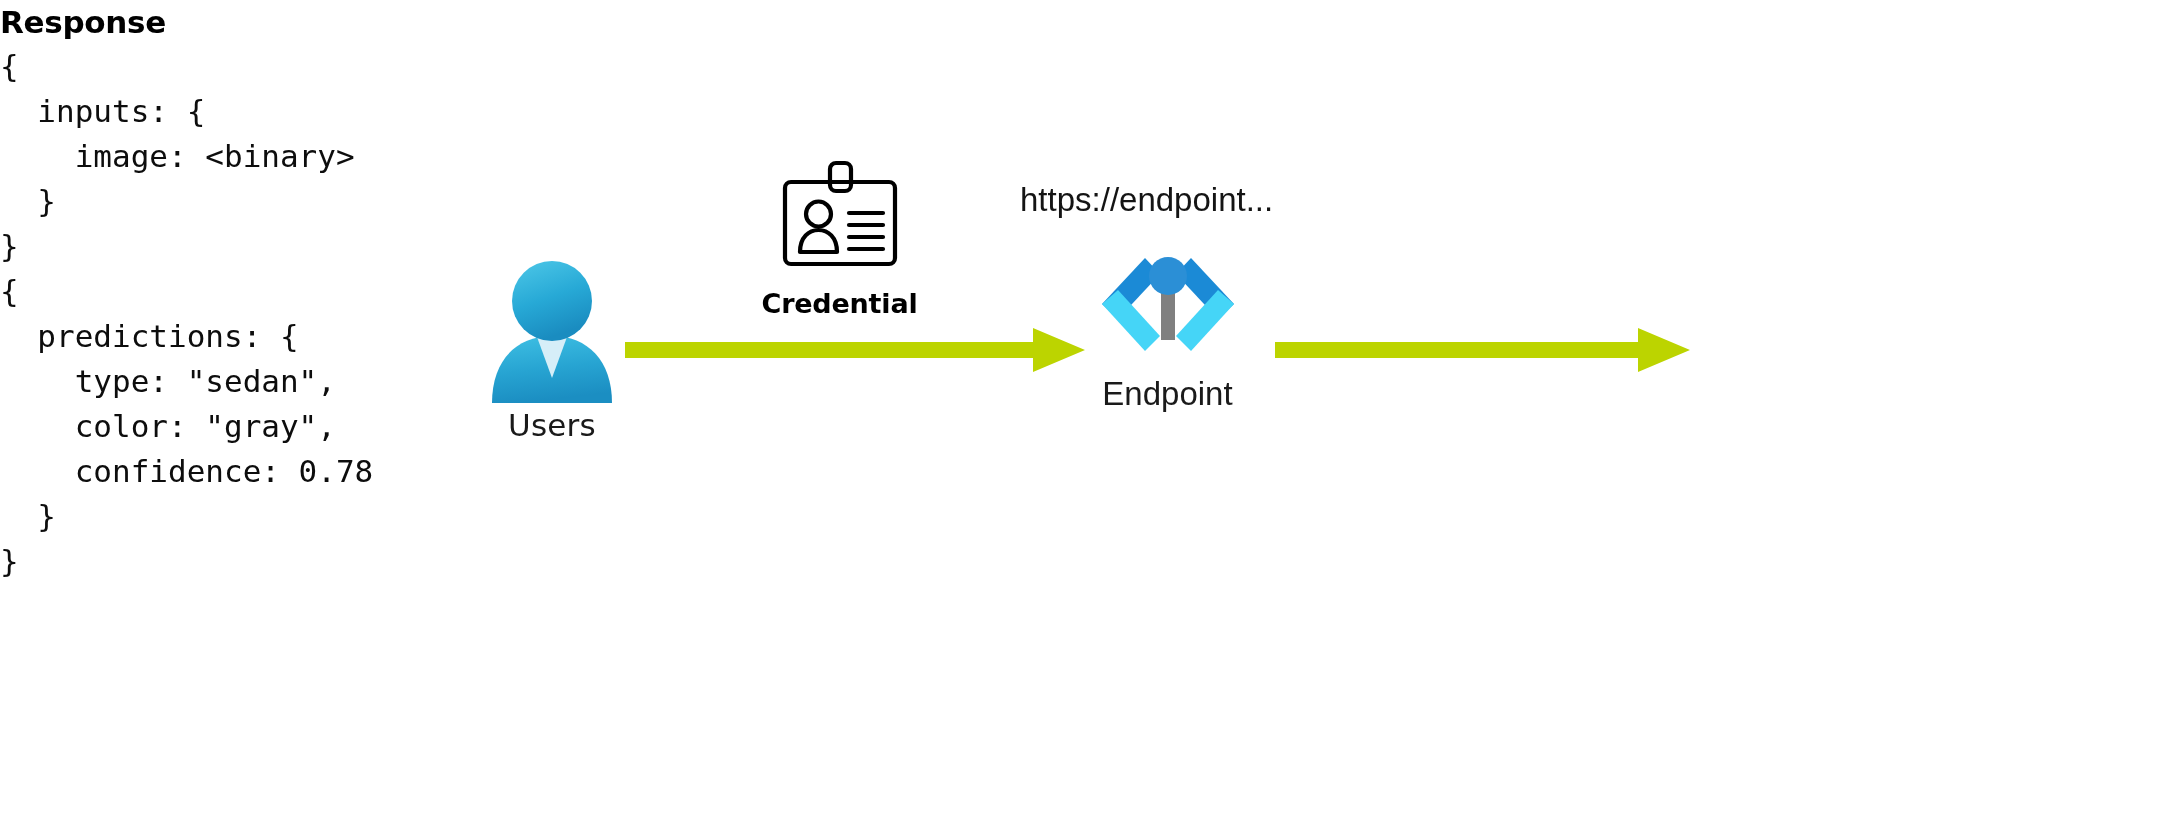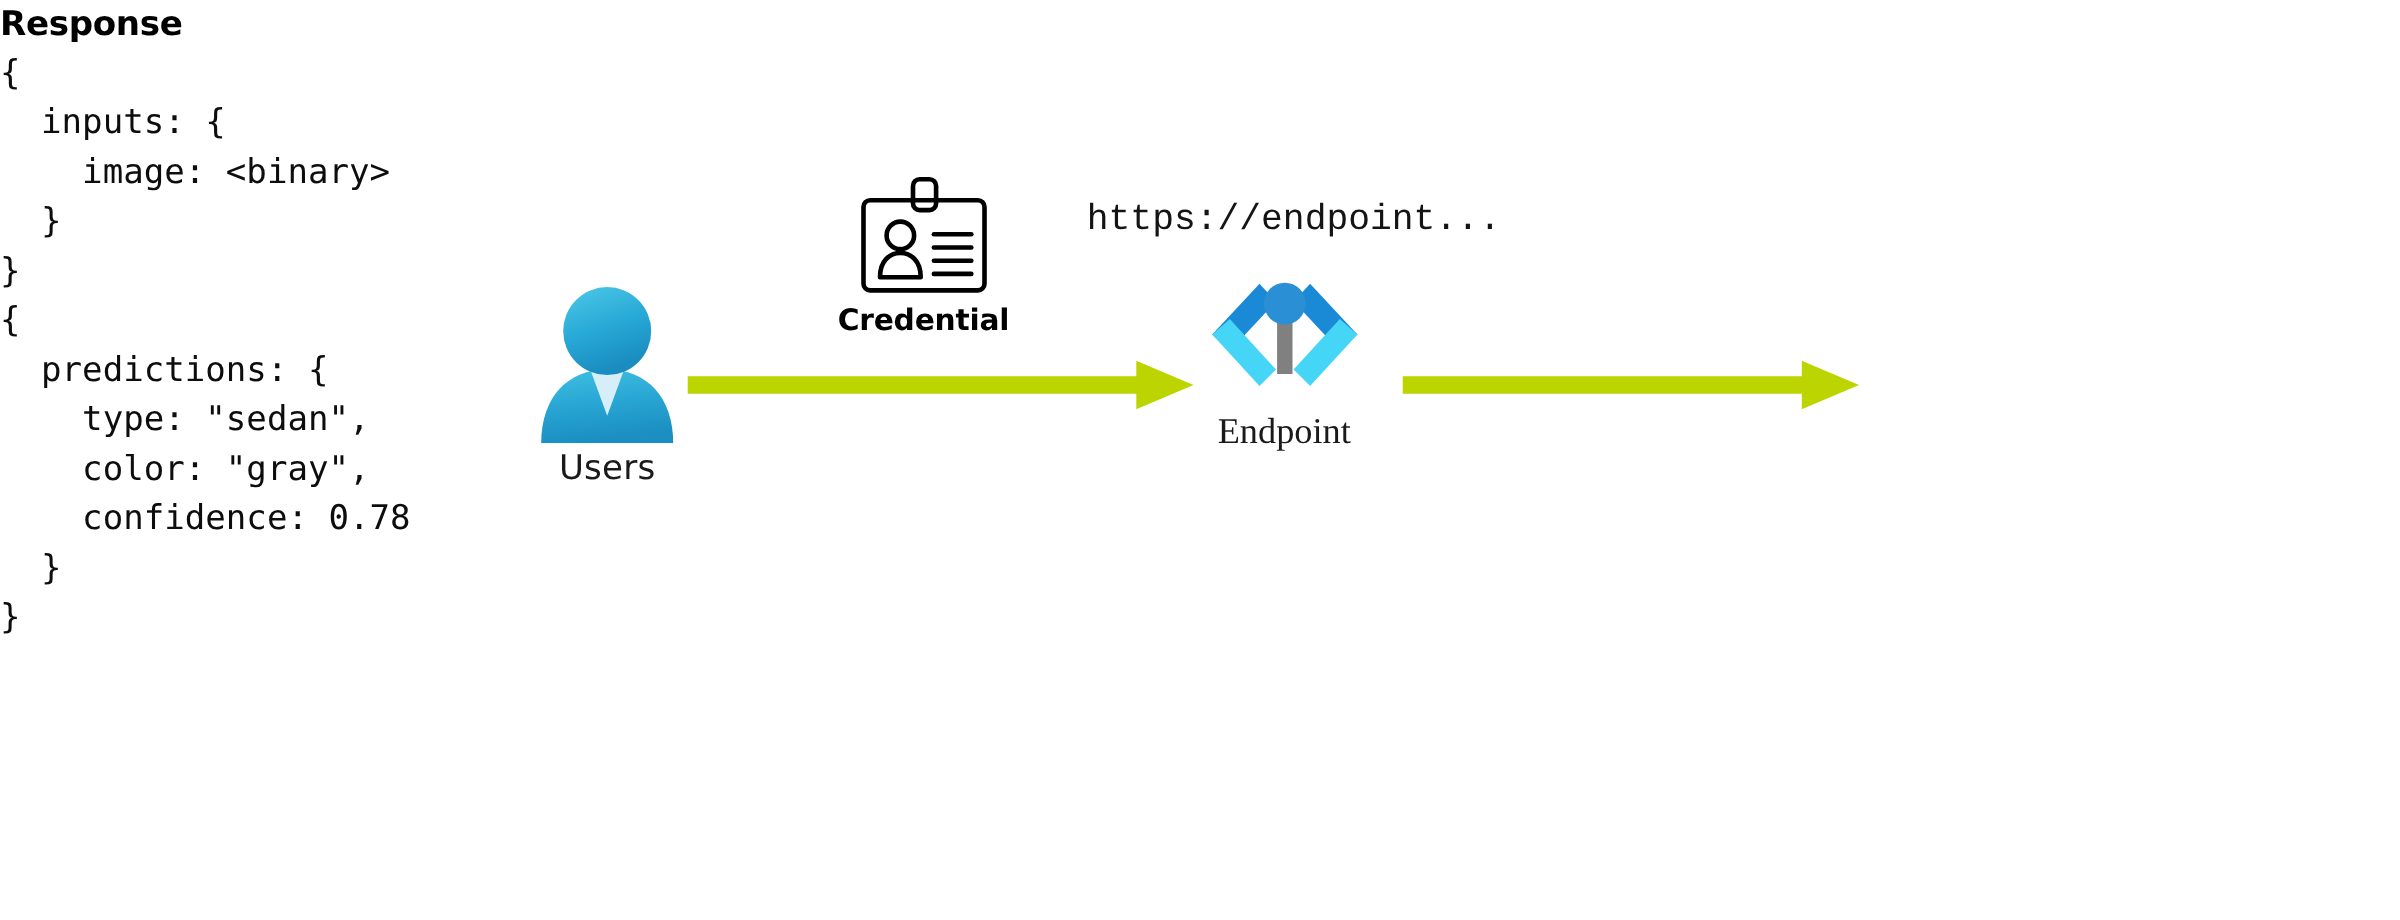--- a/index.html
+++ b/index.html
@@ -37,43 +37,43 @@
   }
 
   
   #credential-node { left: 752px; top: 160px; width: 175px; }
   #credential-icon { width: 126px; height: 108px; display: block; margin: 0 auto; }
   #credential-label {
     text-align: center;
     font-size: 27px;
     font-weight: bold;
     color: #000000;
-    margin-top: 8px;
+    margin-top: 20px;
     font-family: "DejaVu Sans", sans-serif;
     letter-spacing: -0.2px;
   }
 
   
   #endpoint-url {
     position: absolute;
-    left: 988px;
+    left: 1020px;
     top: 181px;
     font-size: 33px;
     color: #141414;
-    font-family: Liberation Mono, monospace;
+    font-family: Liberation Sans, sans-serif;
     white-space: nowrap;
   }
   #endpoint-node { left: 1075px; top: 250px; width: 185px; }
   #endpoint-icon { width: 160px; height: 123px; display: block; margin: 0 auto; }
   #endpoint-label {
     text-align: center;
     font-size: 33px;
     color: #1a1a1a;
     margin-top: 2px;
-    font-family: Liberation Serif, serif;
+    font-family: Liberation Sans, sans-serif;
   }
 
   
   .arrow { position: absolute; }
   #arrow-request  { left: 625px;  top: 325px; width: 460px; height: 50px; }
   #arrow-response { left: 1275px; top: 325px; width: 415px; height: 50px; }
 
   
   .codeblock {
     position: absolute;

